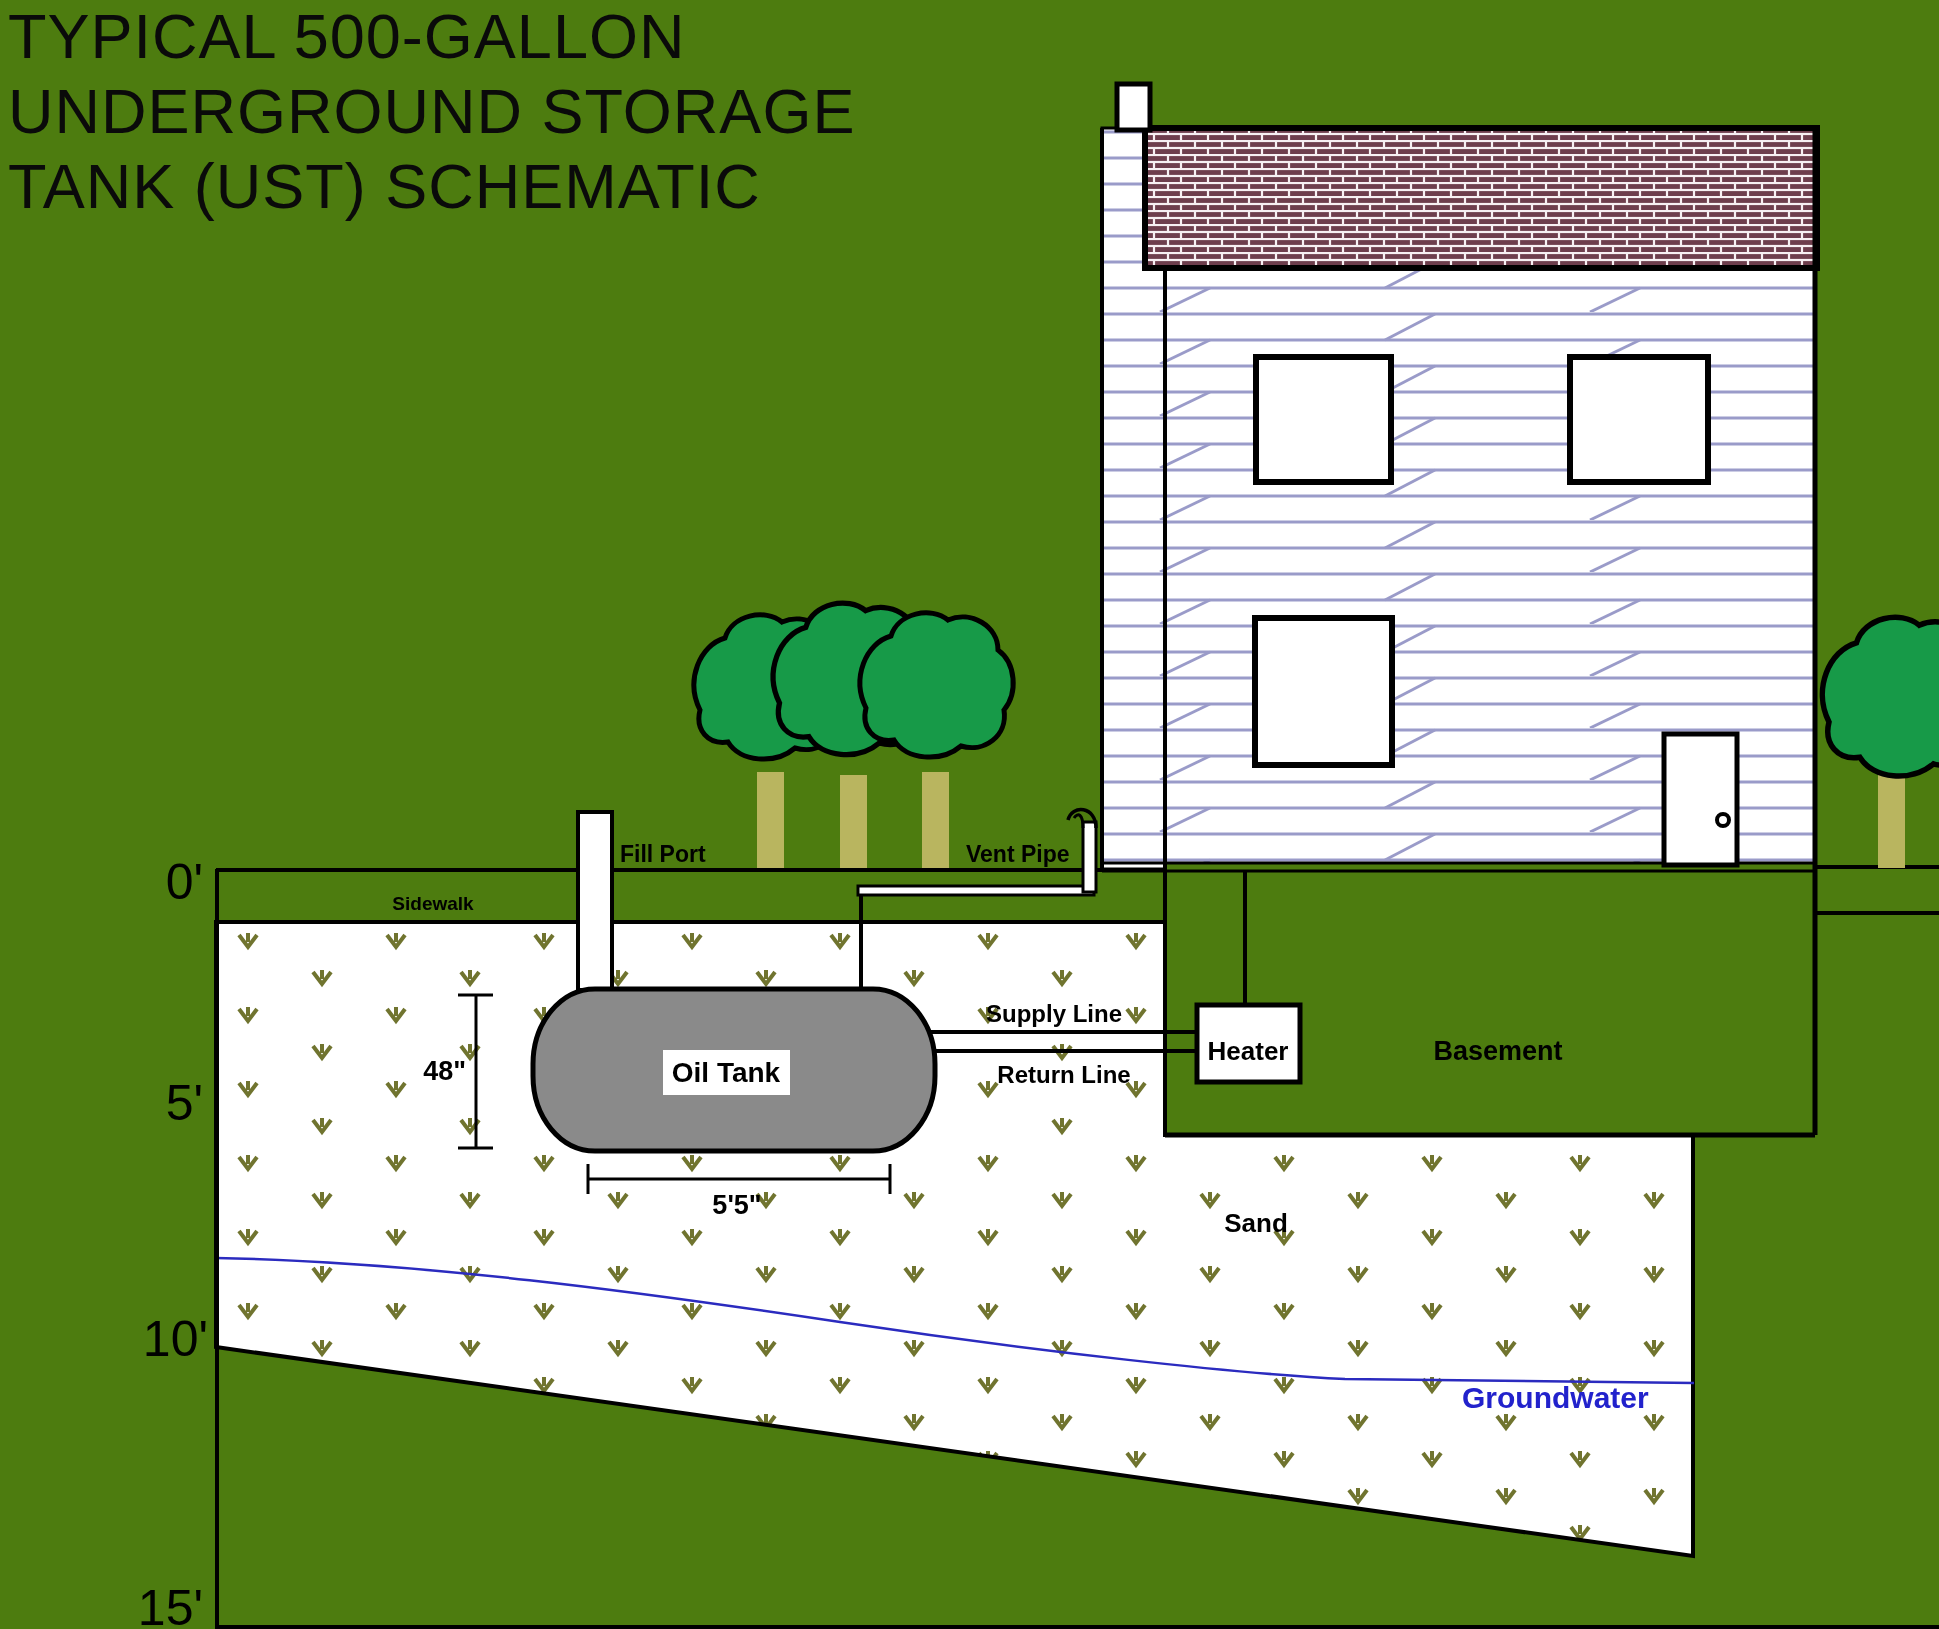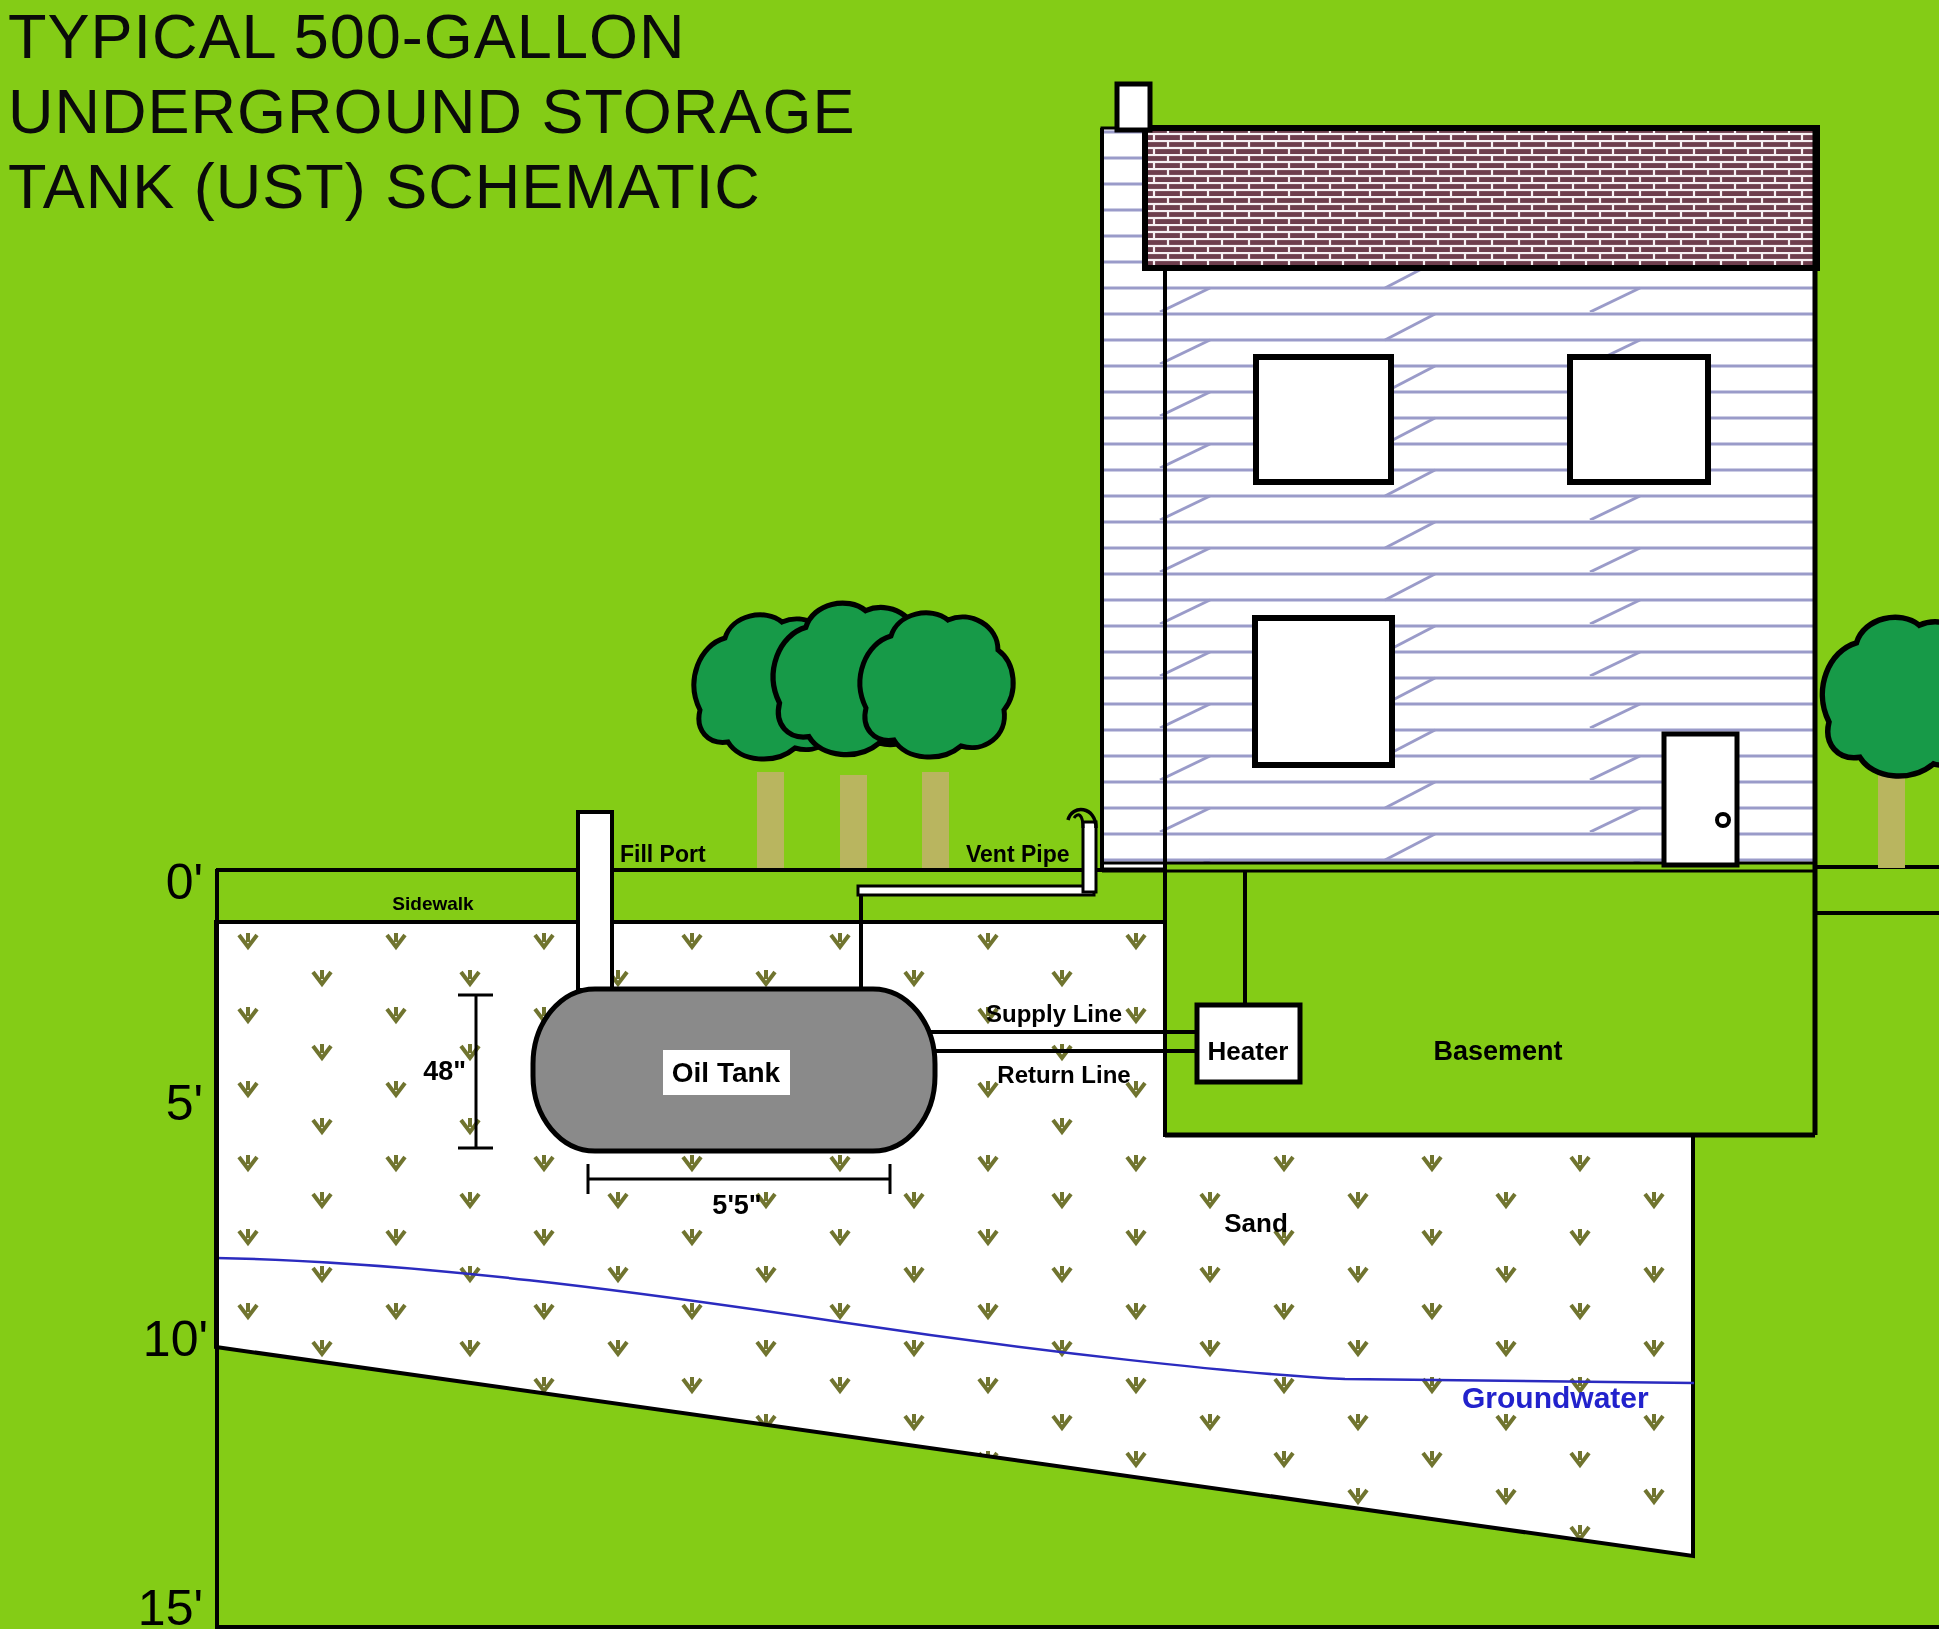--- a/index.html
+++ b/index.html
@@ -1,16 +1,16 @@
 <!DOCTYPE html>
 <html><head>
 <meta charset="utf-8">
 <style>
   html,body{margin:0;padding:0;background:#fff;}
-  #stage{position:relative;width:1939px;height:1629px;background:#84cc16;overflow:hidden;
+  #stage{position:relative;width:1939px;height:1629px;background:#4d7c0f;overflow:hidden;
          font-family:"Liberation Sans",sans-serif;}
   svg text{font-family:"Liberation Sans",sans-serif;}
 </style>
 </head>
 <body>
 
 <div id="stage">
 <svg width="1939" height="1629" viewBox="0 0 1939 1629" xmlns="http://www.w3.org/2000/svg">
 
   <defs>

